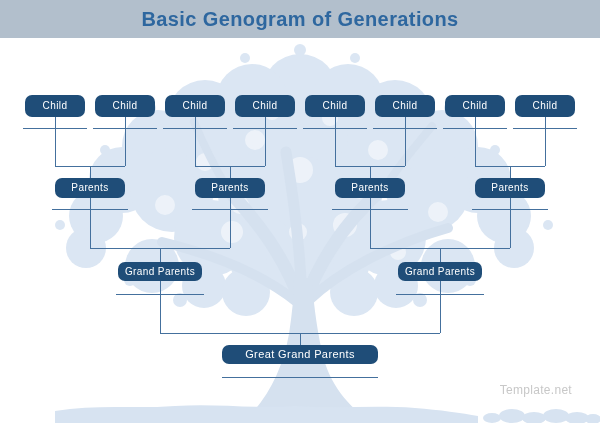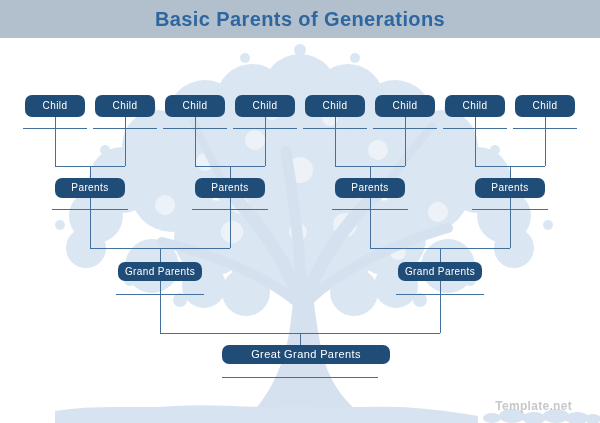--- a/index.html
+++ b/index.html
@@ -17,22 +17,22 @@
   svg.layer{position:absolute;left:0;top:0;}
   .tree-layer{z-index:1;}
   .wire-layer{z-index:2;}
   .node{
     position:absolute;background:#1f4d78;color:#ffffff;z-index:4;
     display:flex;align-items:center;justify-content:center;
     font-size:10px;letter-spacing:.4px;line-height:1;border-radius:7px;
   }
   .node.ggp{font-size:11px;}
   .watermark{
-    position:absolute;top:399px;right:28px;z-index:5;
-    color:#c8c8c8;font-size:12px;letter-spacing:.3px;font-weight:bold;
+    position:absolute;top:383px;right:28px;z-index:5;
+    color:#c8c8c8;font-size:12px;letter-spacing:.3px;
   }
 </style>
 </head>
 <body>
 
 <div class="stage">
 
   <svg class="layer tree-layer" width="600" height="423" viewBox="0 0 600 423">
     <g fill="#dbe6f3">
       <circle cx="300" cy="92" r="38"></circle>
@@ -143,21 +143,21 @@
   <div class="node" style="left:515px;top:95px;width:60px;height:22px">Child</div>
 
   <div class="node" style="left:55px;top:178px;width:70px;height:20px">Parents</div>
   <div class="node" style="left:195px;top:178px;width:70px;height:20px">Parents</div>
   <div class="node" style="left:335px;top:178px;width:70px;height:20px">Parents</div>
   <div class="node" style="left:475px;top:178px;width:70px;height:20px">Parents</div>
 
   <div class="node" style="left:118px;top:262px;width:84px;height:19px">Grand Parents</div>
   <div class="node" style="left:398px;top:262px;width:84px;height:19px">Grand Parents</div>
 
-  <div class="node ggp" style="left:222px;top:345px;width:168px;height:19px">Great Grand Parents</div>
+  <div class="node ggp" style="left:222px;top:345px;width:156px;height:19px">Great Grand Parents</div>
 
   <div class="header">
-    <h1>Basic Parents of Generations</h1>
+    <h1>Basic Genogram of Generations</h1>
   </div>
 
   <div class="watermark">Template.net</div>
 
 </div>
 
 </body></html>

